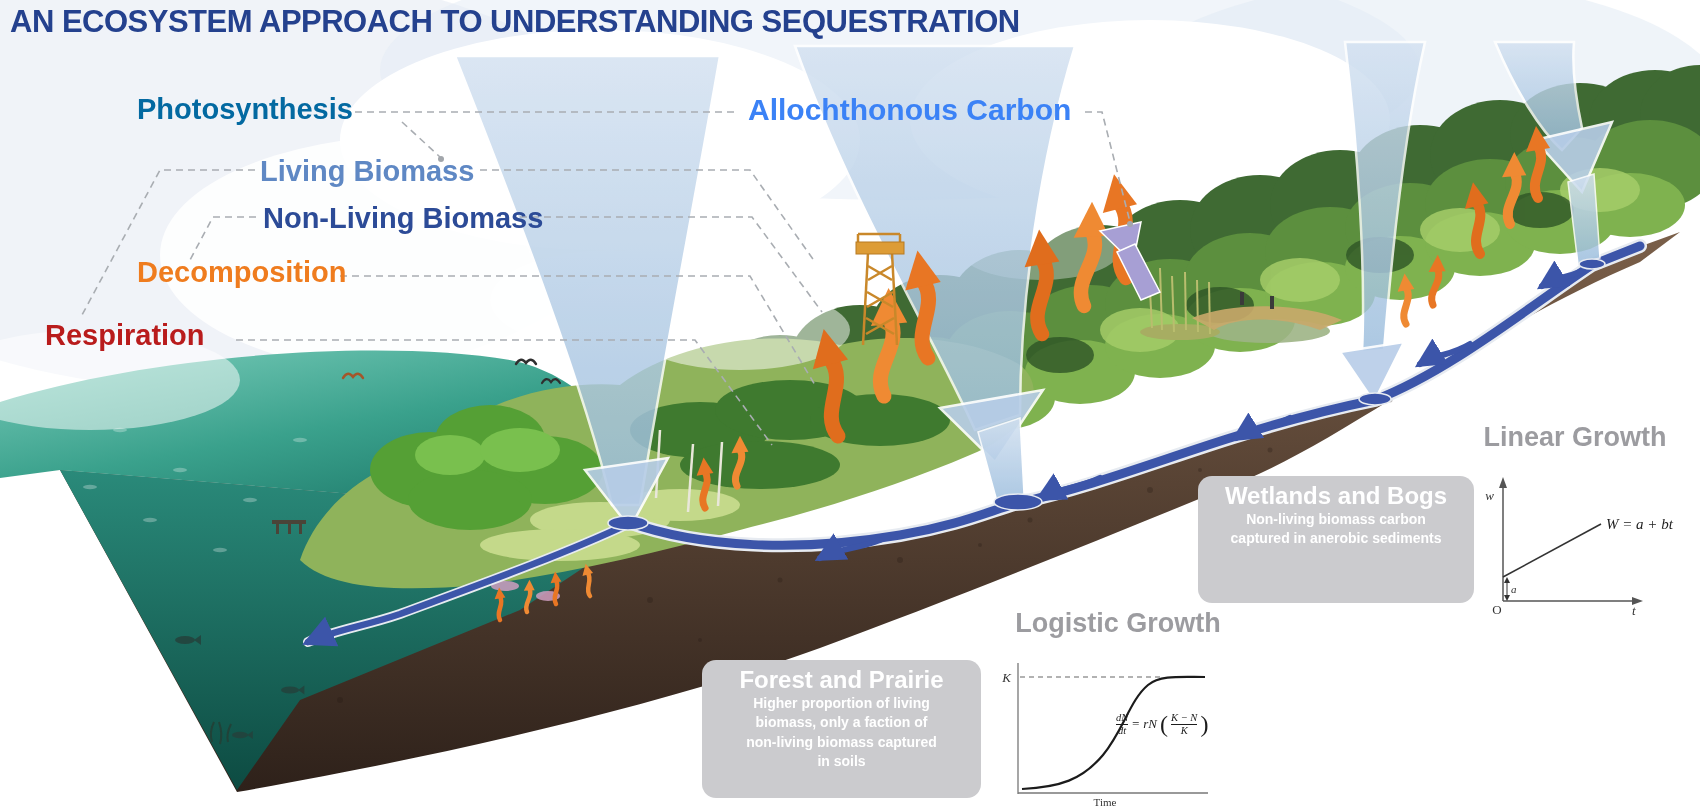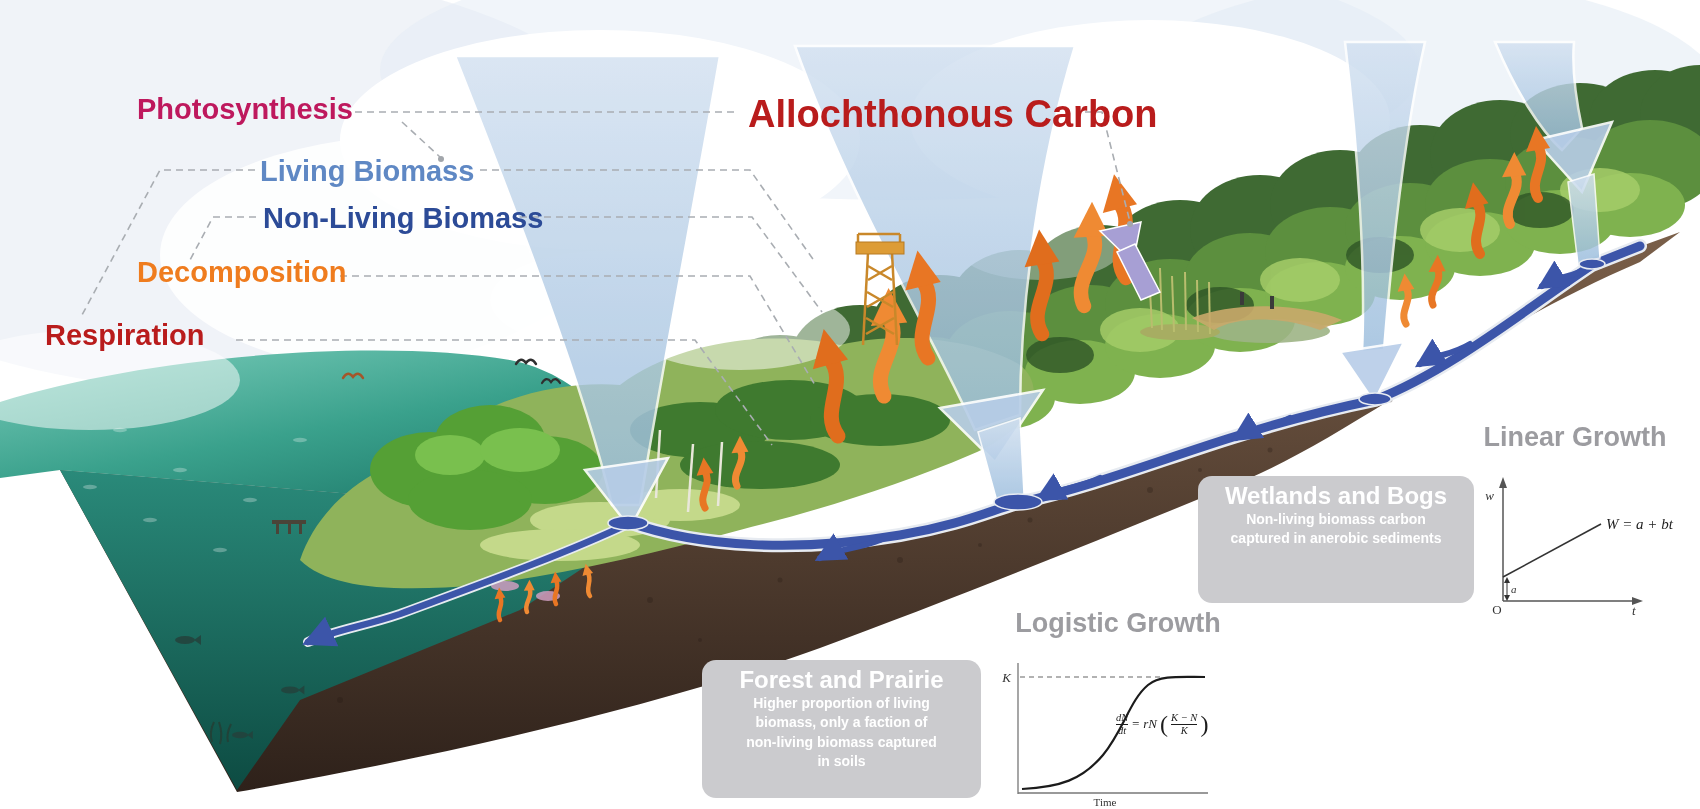--- a/index.html
+++ b/index.html
@@ -2,26 +2,26 @@
 <html><head>
 <meta charset="utf-8">
 <style>
   html,body{margin:0;padding:0;background:#ffffff;}
   .stage{position:relative;width:1700px;height:809px;background:#ffffff;overflow:hidden;
          font-family:"Liberation Sans",sans-serif;}
   .scene{position:absolute;left:0;top:0;}
   .title{position:absolute;left:10px;top:4px;margin:0;font-size:31px;font-weight:800;
          letter-spacing:-0.5px;color:#24418e;white-space:nowrap;}
   .plabel{position:absolute;font-weight:700;font-size:29px;white-space:nowrap;}
-  .lbl-photo{left:137px;top:93px;color:#be185d;}
+  .lbl-photo{left:137px;top:93px;color:#0369a1;}
   .lbl-living{left:260px;top:155px;color:#5f88c4;}
   .lbl-nonliving{left:263px;top:202px;color:#2c4b97;}
   .lbl-decomp{left:137px;top:256px;color:#ef7c1e;}
   .lbl-resp{left:45px;top:319px;color:#b91c1c;}
-  .lbl-alloch{left:748px;top:93px;color:#b91c1c;font-size:38px;}
+  .lbl-alloch{left:748px;top:93px;color:#3b82f6;font-size:30px;}
   .growth-title{position:absolute;width:240px;text-align:center;font-weight:700;font-size:27px;
                 color:#9c9ca0;white-space:nowrap;}
   .gt-linear{left:1455px;top:422px;}
   .gt-logistic{left:998px;top:608px;}
   .callout{position:absolute;background:#cbcbce;border-radius:14px;color:#ffffff;
            text-align:center;box-sizing:border-box;padding-top:6px;}
   .callout-wetlands{left:1198px;top:476px;width:276px;height:127px;}
   .callout-forest{left:702px;top:660px;width:279px;height:138px;}
   .callout .c-title{font-size:24px;font-weight:800;line-height:1.15;}
   .callout .c-line{font-size:14px;font-weight:700;line-height:1.4;}
@@ -377,20 +377,21 @@
       <line x1="1018" y1="793" x2="1208" y2="793" stroke="#777777" stroke-width="1.3"></line>
       <line x1="1020" y1="677" x2="1160" y2="677" stroke="#999999" stroke-width="1.3" stroke-dasharray="5 4"></line>
       <path d="M1022,789 C1060,787 1082,780 1103,755 C1124,729 1130,700 1148,685 C1160,675 1180,677 1205,677" fill="none" stroke="#1b1b1b" stroke-width="2.2"></path>
       <g font-family="Liberation Serif, serif" fill="#333333">
         <text x="1011" y="682" font-size="13" font-style="italic" text-anchor="end">K</text>
         <text x="1105" y="806" font-size="11" text-anchor="middle">Time</text>
       </g>
     </g>
   </svg>
 
+  <h1 class="title">AN ECOSYSTEM APPROACH TO UNDERSTANDING SEQUESTRATION</h1>
   <div class="plabel lbl-photo">Photosynthesis</div>
   <div class="plabel lbl-living">Living Biomass</div>
   <div class="plabel lbl-nonliving">Non-Living Biomass</div>
   <div class="plabel lbl-decomp">Decomposition</div>
   <div class="plabel lbl-resp">Respiration</div>
   <div class="plabel lbl-alloch">Allochthonous Carbon</div>
 
   <div class="growth-title gt-linear">Linear Growth</div>
   <div class="growth-title gt-logistic">Logistic Growth</div>
 

